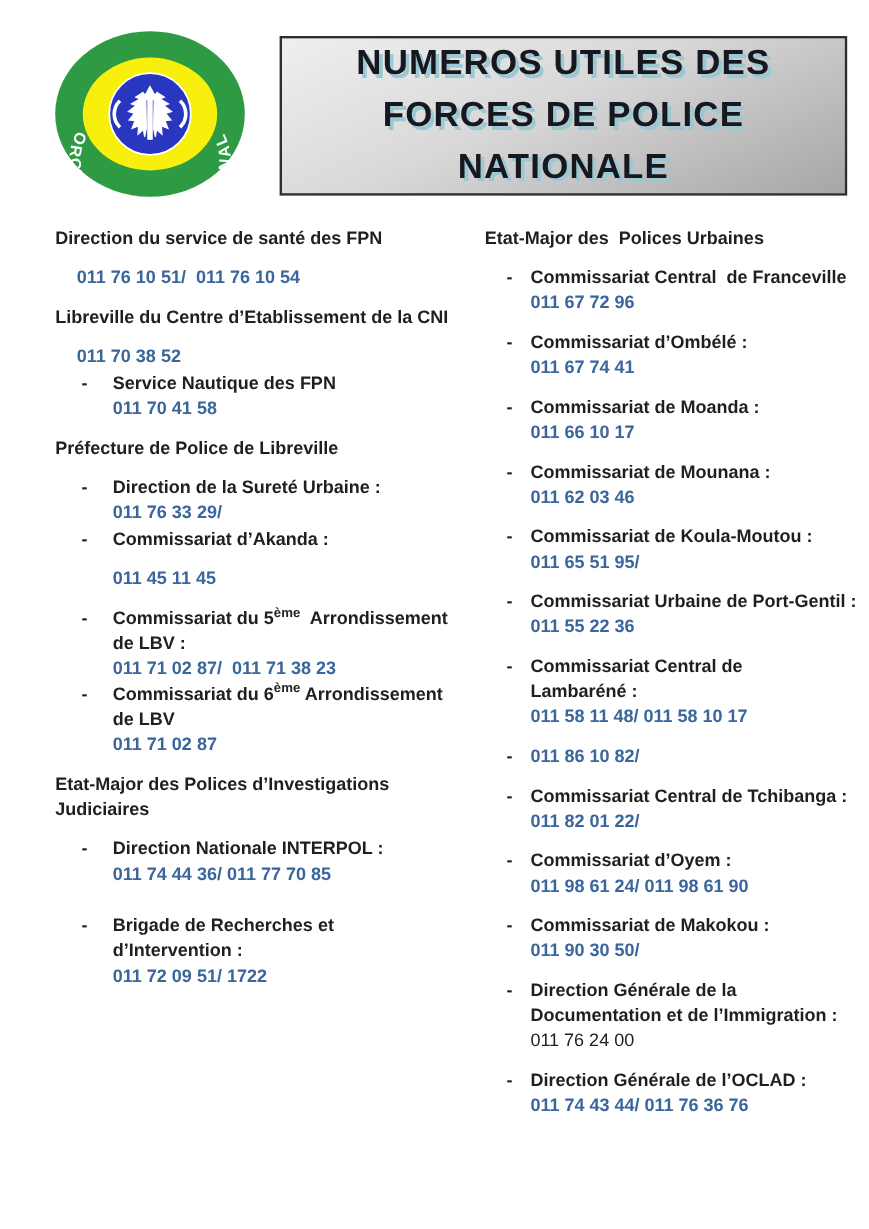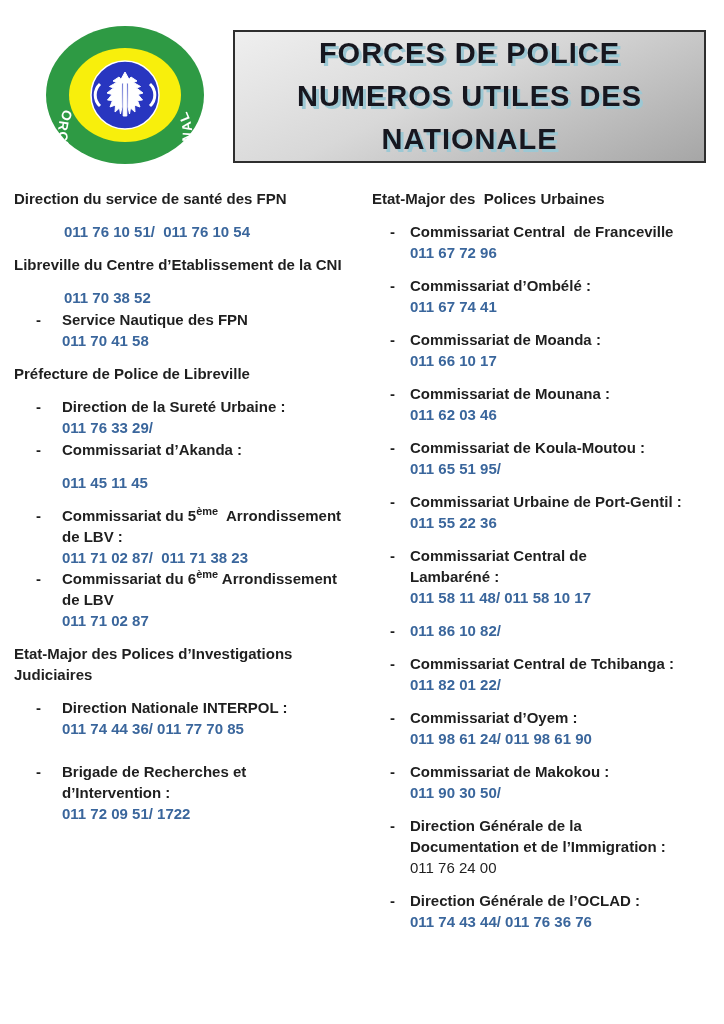--- a/index.html
+++ b/index.html
@@ -17,21 +17,21 @@
   }
   .title-line{
     font-size:29px;font-weight:bold;letter-spacing:1px;line-height:43px;
     color:var(--title-color,#17171f);
     text-shadow:3px 3px 0 var(--title-shadow,#9cc8d4);
   }
   
   .col{position:absolute;top:188px;font-size:15px;line-height:21px;}
   .col-left{left:14px;width:356px;}
   .col-right{left:372px;width:348px;}
-  .block{margin-bottom:12px;}
+  .block{margin-bottom:12px;margin-left:32px;}
   .g-none{margin-bottom:0;}
   .g-tight{margin-bottom:1px;}
   .g-normal{margin-bottom:12px;}
   .g-wide{margin-bottom:22px;}
   .heading{font-weight:bold;}
   .hline{white-space:pre;}
   .phone-line{font-weight:bold;color:var(--phone-blue,#3a669c);margin-left:50px;white-space:pre;}
   .entry{display:flex;align-items:flex-start;}
   .dash{font-weight:bold;flex:0 0 26px;margin-left:22px;}
   .col-right .dash{flex:0 0 20px;margin-left:18px;}
@@ -63,22 +63,22 @@
       <path d="M56 60 a15 15 0 0 0 0 22" fill="none" stroke-width="3"></path>
       <path d="M106 60 a15 15 0 0 1 0 22" fill="none" stroke-width="3"></path>
     </g>
     <path id="ring-text-path" d="M 18,90 A 67,57 0 1 0 144,90" fill="none"></path>
     <text font-size="13.5" font-weight="bold" letter-spacing="2" id="ring-text" fill="#ffffff">
       <textPath href="#ring-text-path" startOffset="50%" text-anchor="middle">FORCES DE POLICE NATIONALE</textPath>
     </text>
   </svg>
 
   <div class="title-box">
+    <div class="title-line">NUMEROS UTILES DES</div>
     <div class="title-line">FORCES DE POLICE</div>
-    <div class="title-line">NUMEROS UTILES DES</div>
     <div class="title-line">NATIONALE</div>
   </div>
 
   <div class="col col-left" id="col-left">
       <div class="block heading g-normal">
         <div class="hline">Direction du service de santé des FPN</div>
       </div>
       <div class="block phone-line g-normal">011 76 10 51/  011 76 10 54</div>
       <div class="block heading g-normal">
         <div class="hline">Libreville du Centre d’Etablissement de la CNI</div>

